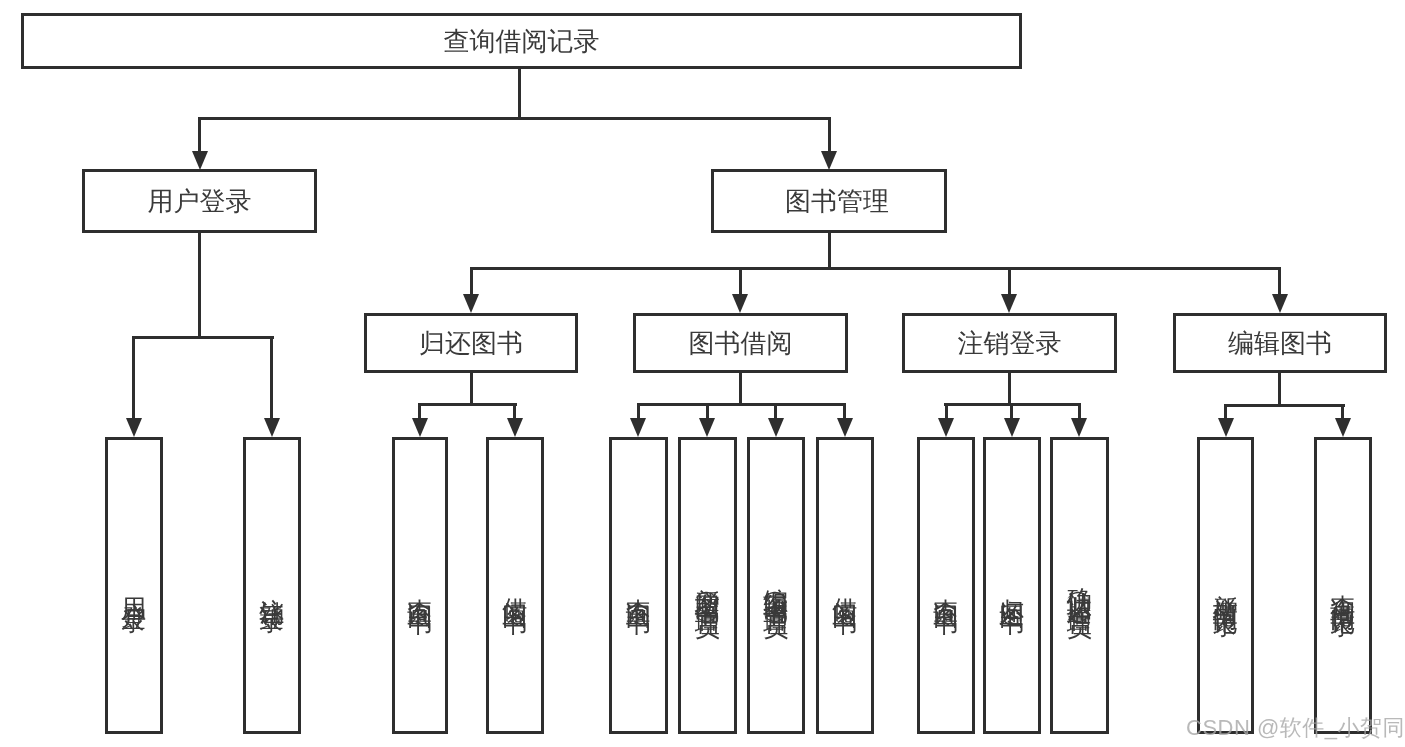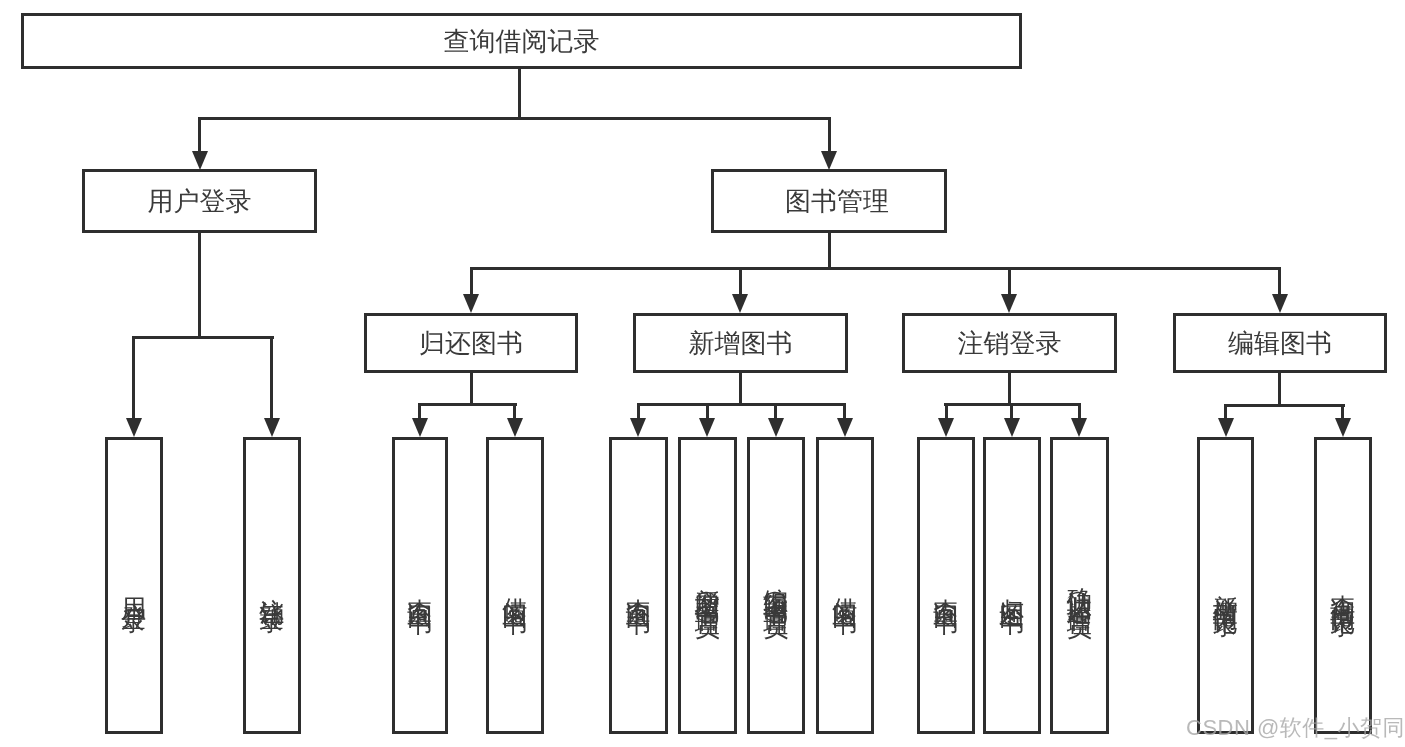--- a/index.html
+++ b/index.html
@@ -36,21 +36,21 @@
 <div id="canvas">
 
   <div class="node" style="left:21px;top:13px;width:1001px;height:56px;">查询借阅记录</div>
 
   <div class="node" style="left:82px;top:169px;width:235px;height:64px;">用户登录</div>
 
   <div class="node" style="left:711px;top:169px;width:236px;height:64px;padding-left:16px;">图书管理</div>
 
   <div class="node" style="left:364px;top:313px;width:214px;height:60px;">归还图书</div>
 
-  <div class="node" style="left:633px;top:313px;width:215px;height:60px;">新增图书</div>
+  <div class="node" style="left:633px;top:313px;width:215px;height:60px;">图书借阅</div>
 
   <div class="node" style="left:902px;top:313px;width:215px;height:60px;">注销登录</div>
 
   <div class="node" style="left:1173px;top:313px;width:214px;height:60px;">编辑图书</div>
 
   <div class="leaf" style="left:105px;width:58px;">
     <span>用户登录</span>
   </div>
   <div class="leaf" style="left:243px;width:58px;">
     <span>注销登录</span>

